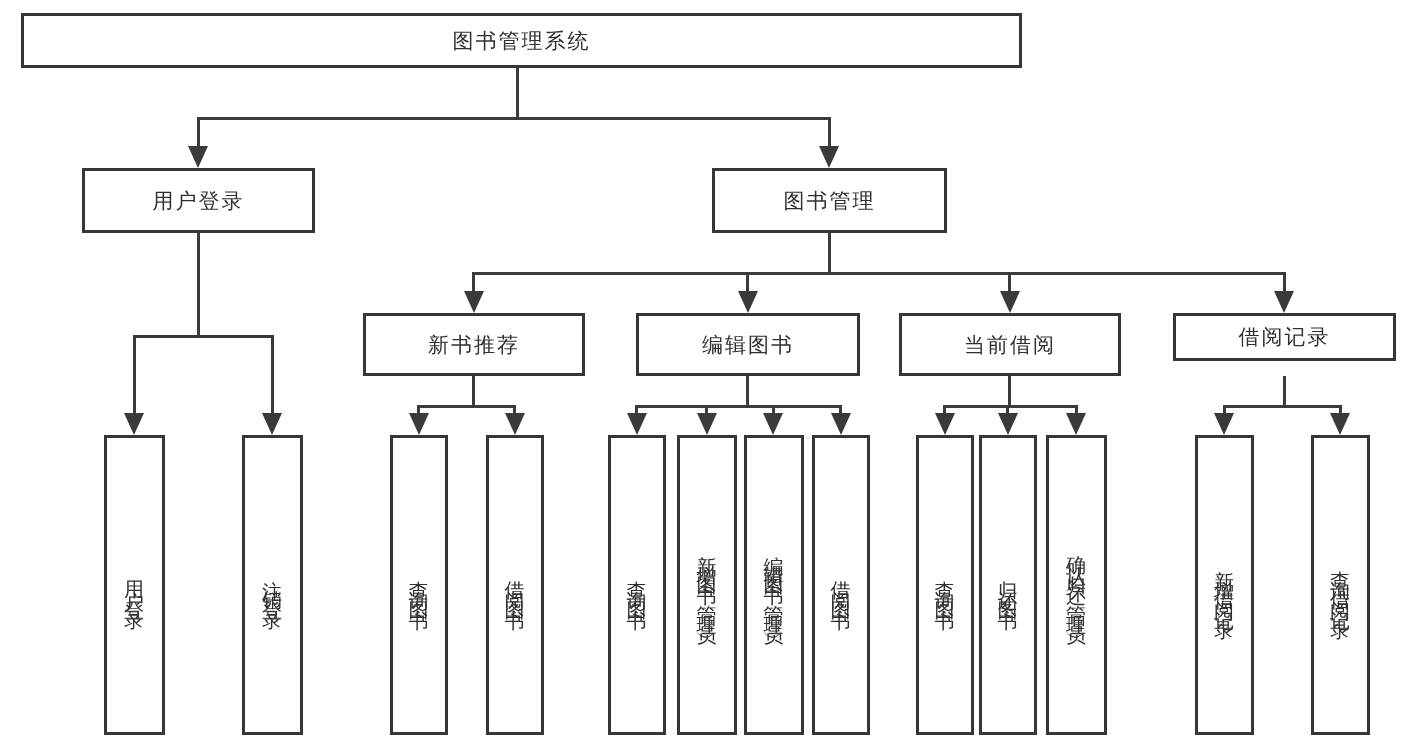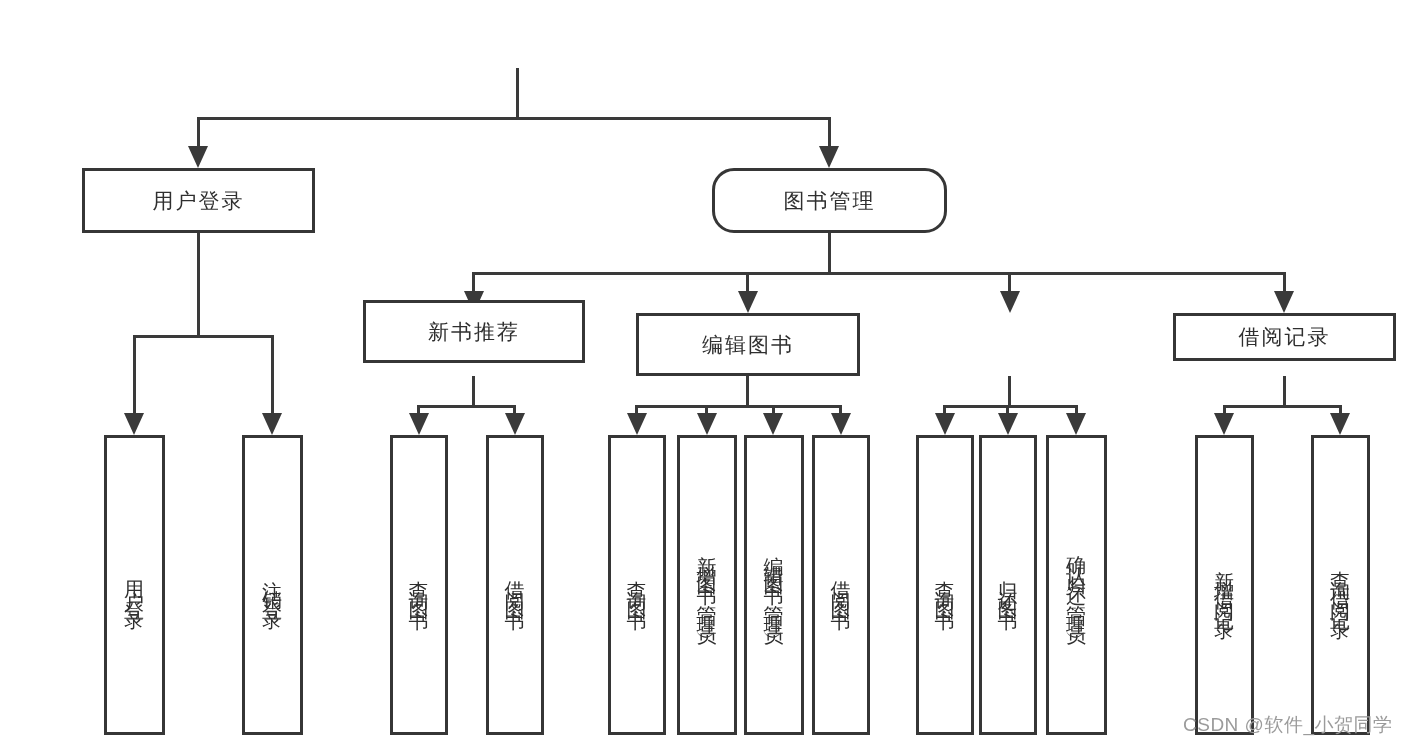--- a/index.html
+++ b/index.html
@@ -50,51 +50,53 @@
     letter-spacing: 0.5px;
     z-index: 5;
     white-space: nowrap;
   }
 </style>
 </head>
 <body>
 
 <div id="canvas">
 
+  <div class="box hbox" style="left:21px; top:13px; width:1001px; height:55px;">图书管理系统</div>
 
   <div class="vline" style="left:516px; top:68px; height:49px;"></div>
   <div class="hline" style="left:197px; top:117px; width:634px;"></div>
   <div class="vline" style="left:197px; top:117px; height:32px;"></div>
   <div class="vline" style="left:828px; top:117px; height:32px;"></div>
   <div class="arrow" style="left:188px; top:146px;"></div>
   <div class="arrow" style="left:819px; top:146px;"></div>
 
   <div class="box hbox" style="left:82px; top:168px; width:233px; height:65px;">用户登录</div>
-  <div class="box hbox" style="left:712px; top:168px; width:235px; height:65px;border-radius:22px;">图书管理</div>
+  <div class="box hbox" style="left:712px; top:168px; width:235px; height:65px;">图书管理</div>
 
   <div class="vline" style="left:197px; top:233px; height:102px;"></div>
   <div class="hline" style="left:133px; top:335px; width:141px;"></div>
   <div class="vline" style="left:133px; top:335px; height:80px;"></div>
   <div class="vline" style="left:271px; top:335px; height:80px;"></div>
   <div class="arrow" style="left:124px; top:413px;"></div>
   <div class="arrow" style="left:262px; top:413px;"></div>
 
   <div class="vline" style="left:828px; top:233px; height:39px;"></div>
   <div class="hline" style="left:472px; top:272px; width:814px;"></div>
   <div class="vline" style="left:472px; top:272px; height:20px;"></div>
   <div class="vline" style="left:746px; top:272px; height:20px;"></div>
   <div class="vline" style="left:1008px; top:272px; height:20px;"></div>
   <div class="vline" style="left:1283px; top:272px; height:20px;"></div>
   <div class="arrow" style="left:464px; top:291px;"></div>
   <div class="arrow" style="left:738px; top:291px;"></div>
   <div class="arrow" style="left:1000px; top:291px;"></div>
   <div class="arrow" style="left:1274px; top:291px;"></div>
 
-  <div class="box hbox" style="left:363px; top:300px; width:222px; height:63px;">新书推荐</div>
+  <div class="box hbox" style="left:363px; top:313px; width:222px; height:63px;">新书推荐</div>
   <div class="box hbox" style="left:636px; top:313px; width:224px; height:63px;">编辑图书</div>
+  <div class="box hbox" style="left:899px; top:313px; width:222px; height:63px;">当前借阅</div>
   <div class="box hbox" style="left:1173px; top:313px; width:223px; height:48px;">借阅记录</div>
 
   <div class="vline" style="left:472px; top:376px; height:29px;"></div>
   <div class="hline" style="left:417px; top:405px; width:99px;"></div>
   <div class="vline" style="left:417px; top:405px; height:10px;"></div>
   <div class="vline" style="left:513px; top:405px; height:10px;"></div>
   <div class="arrow" style="left:409px; top:413px;"></div>
   <div class="arrow" style="left:505px; top:413px;"></div>
 
   <div class="vline" style="left:746px; top:376px; height:29px;"></div>
@@ -161,15 +163,14 @@
     <span class="vlabel">确认归还（管理员）</span>
   </div>
 
   <div class="box vbox" style="left:1195px; top:435px; width:59px; height:300px;">
     <span class="vlabel">新增借阅记录</span>
   </div>
   <div class="box vbox" style="left:1311px; top:435px; width:59px; height:300px;">
     <span class="vlabel">查询借阅记录</span>
   </div>
 
-  <div class="watermark">CSDN @软件_小贺同学</div>
 
 </div>
 
 </body></html>

